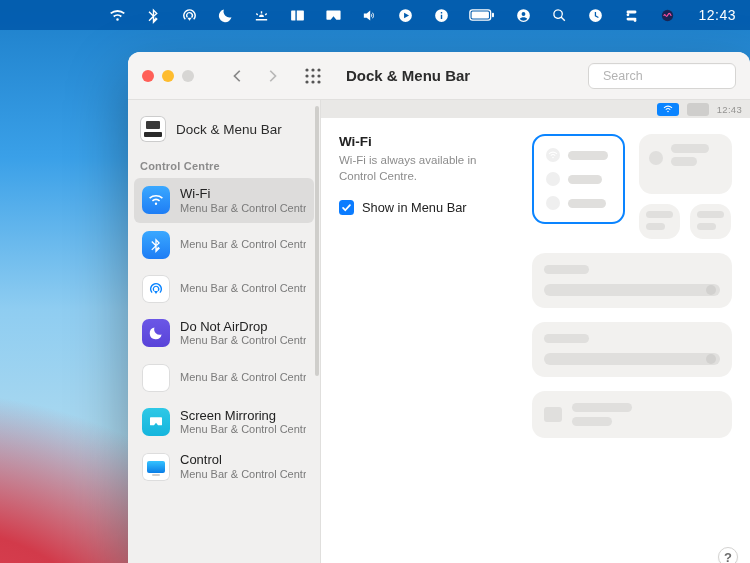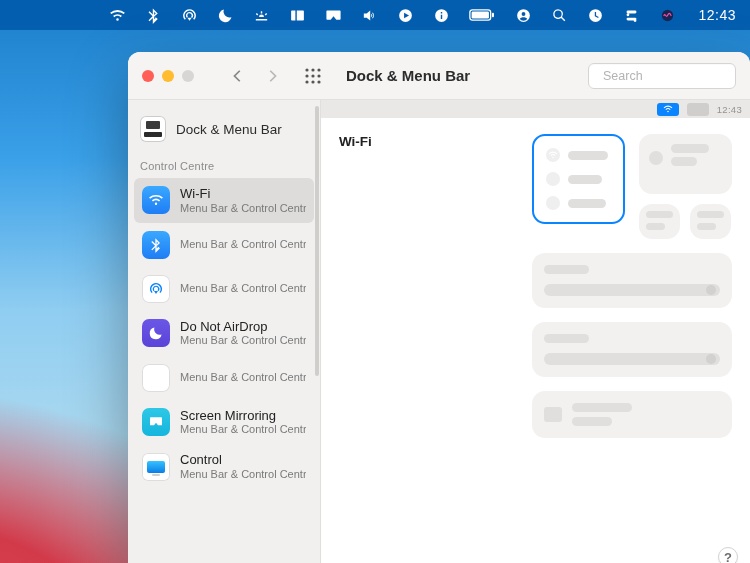--- a/index.html
+++ b/index.html
@@ -60,21 +60,21 @@
 
   .side-header { display:flex; align-items:center; gap:10px; padding:10px 8px 14px 6px; }
   .side-header .icon-wrap { width:26px; height:26px; border-radius:6px; background:#fff;
     box-shadow:0 0 0 1px #ccc inset; display:flex; align-items:center; justify-content:center; position:relative; }
   .side-header .icon-wrap::before { content:""; position:absolute; left:4px; right:4px; bottom:5px; height:5px;
     background:#2b2b2b; border-radius:1px; }
   .side-header .icon-wrap::after { content:""; position:absolute; left:6px; right:6px; top:5px; height:8px;
     background:#3a3a3a; border-radius:1px; }
   .side-header .label { font-size:13.5px; color:#2c2c2c; font-weight:400; }
 
-  .group-title { font-size:11px; font-weight:400; color:#8b8b8b; padding:4px 20px 6px 6px;
+  .group-title { font-size:11px; font-weight:700; color:#8b8b8b; padding:4px 20px 6px 6px;
     letter-spacing:0.2px; }
 
   .item { display:flex; gap:10px; padding:8px 8px; border-radius:6px; align-items:center; }
   .item.selected { background:#dddcdb; }
   .item .icon { width:28px; height:28px; border-radius:7px; display:flex; align-items:center; justify-content:center; flex-shrink:0; }
   .item .texts { display:flex; flex-direction:column; line-height:1.2; overflow:hidden; }
   .item .name { font-size:13px; color:#222; font-weight:400; }
   .item .sub  { font-size:11px; color:#7a7a7a; white-space:nowrap; }
 
   .ic-blue   { background:linear-gradient(180deg,#3aa8ff,#1e7df5); }
@@ -368,21 +368,30 @@
               <path d="M12 19.5a1.8 1.8 0 1 0 0-3.6 1.8 1.8 0 0 0 0 3.6zm-4.6-5.2a7 7 0 0 1 9.2 0l1.6-1.9a9.5 9.5 0 0 0-12.4 0l1.6 1.9zM3.2 10a14 14 0 0 1 17.6 0l1.6-1.9a16.5 16.5 0 0 0-20.8 0L3.2 10z"></path>
             </svg>
         </span>
         <span class="chs-chip chip-grey"></span>
         <span class="chs-time">12:43</span>
       </div>
 
       <div class="content-body">
         <div class="left-col">
           <h2>Wi-Fi</h2>
-
+          <p class="desc">Wi-Fi is always available in Control Centre.</p>
+
+          <div class="chk-row">
+            <span class="chk">
+              <svg viewBox="0 0 16 16">
+                  <path d="M3 8.5 6.2 12 13 4.5"></path>
+                </svg>
+            </span>
+            <span class="chk-label">Show in Menu Bar</span>
+          </div>
         </div>
 
         <div class="preview">
           <div class="row2">
             <div class="card highlight">
               <div class="row">
                   <span class="dot blue">
                 <svg viewBox="0 0 24 24" style="width:10px;height:10px;fill:#fff;margin:2px">
                       <path d="M12 19.5a1.8 1.8 0 1 0 0-3.6 1.8 1.8 0 0 0 0 3.6zm-4.6-5.2a7 7 0 0 1 9.2 0l1.6-1.9a9.5 9.5 0 0 0-12.4 0l1.6 1.9zM3.2 10a14 14 0 0 1 17.6 0l1.6-1.9a16.5 16.5 0 0 0-20.8 0L3.2 10z"></path>
                     </svg>

